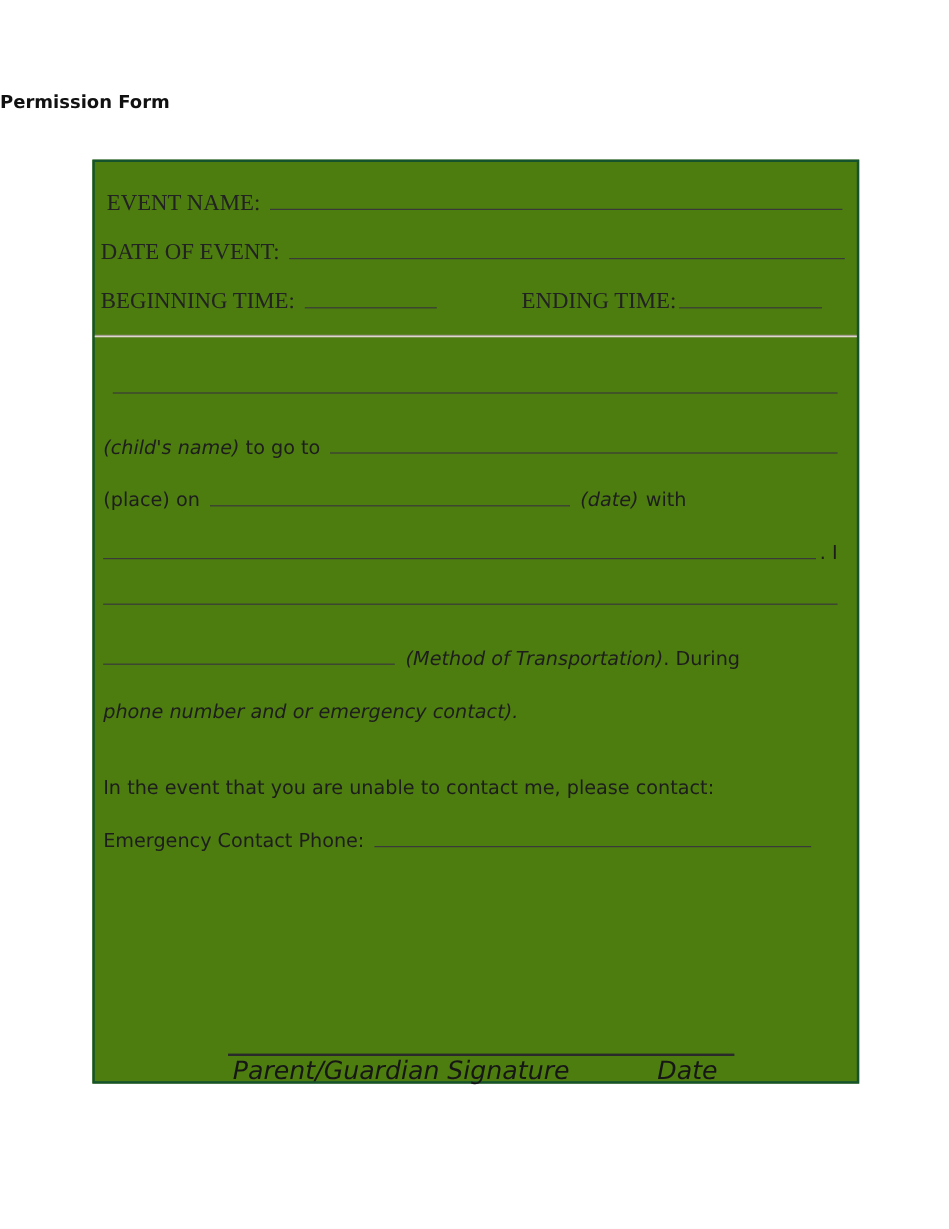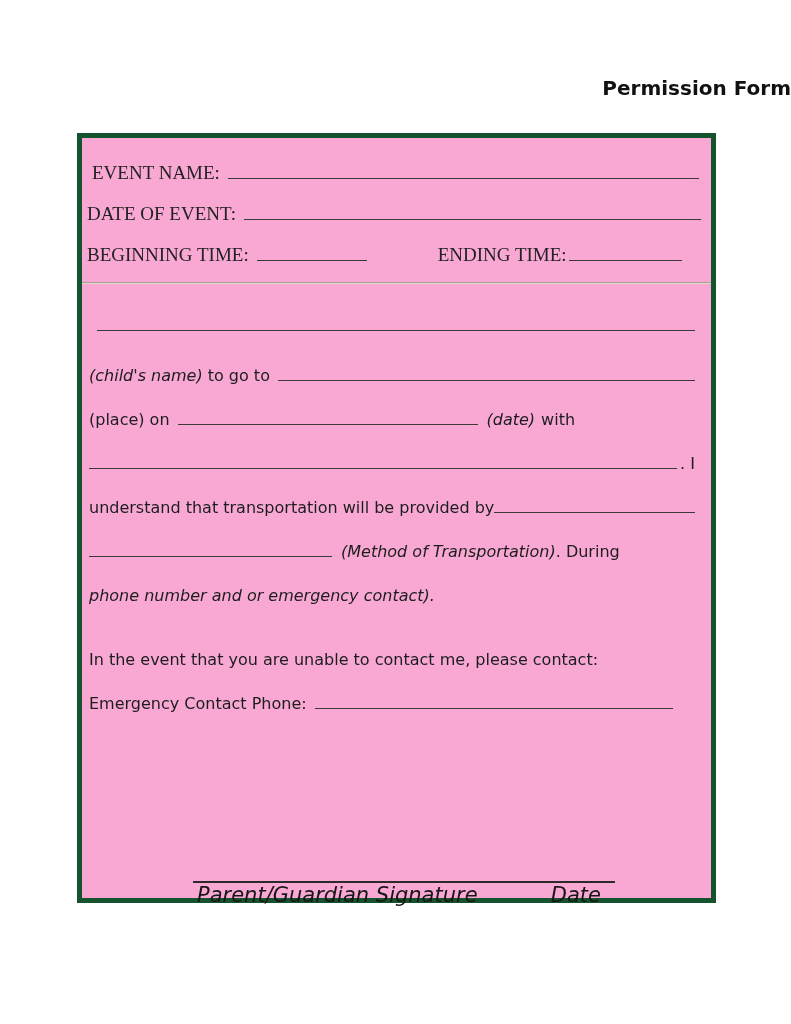--- a/index.html
+++ b/index.html
@@ -7,29 +7,29 @@
   .page {
     position:relative;
     width:791px; height:1024px;
     background:#ffffff;
     font-family:"DejaVu Sans", sans-serif;
     color:#1d1d1d;
     overflow:hidden;
   }
   .title {
     position:absolute; top:76px; left:0; width:100%;
-    text-align:right;
-    font-size:20px; font-weight:bold; color:#111;
+    text-align:left;
+    font-size:15px; font-weight:bold; color:#111;
     font-family:"DejaVu Sans", sans-serif;
   }
   .form-box {
     position:absolute; left:77px; top:133px;
     width:639px; height:770px;
-    border:5px solid #14532d;
-    background:#f9a8d4;
+    border:2px solid #14532d;
+    background:#4d7c0f;
   }
   
   .header-fields { padding-top:13px; }
   .hrow {
     display:flex; align-items:baseline;
     height:41px;
     font-family:"Liberation Serif", serif;
     font-size:19px; color:#222;
     white-space:pre;
   }
@@ -119,21 +119,20 @@
         <span class="seg it ml9">(date)</span>
         <span class="seg ml6">with</span>
       </div>
 
       <div class="body-line">
         <span class="blank grow"></span>
         <span class="seg ml3">. I</span>
       </div>
 
       <div class="body-line">
-        <span class="seg">understand that transportation will be provided by</span>
         <span class="blank grow"></span>
       </div>
 
       <div class="body-line">
         <span class="blank w243"></span>
         <span class="seg it ml9">(Method of Transportation)</span>
         <span class="seg">. During</span>
       </div>
 
 

